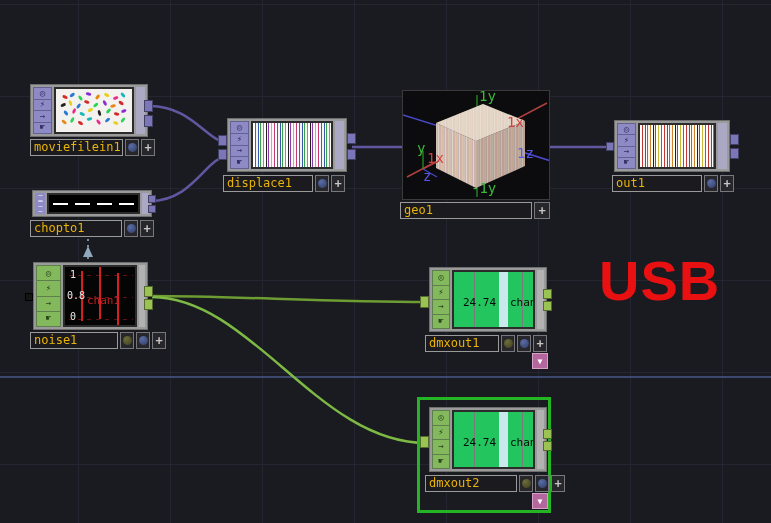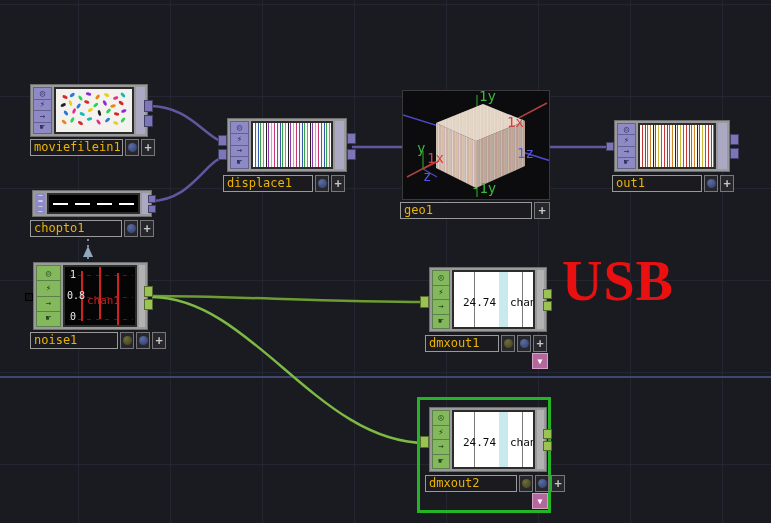--- a/index.html
+++ b/index.html
@@ -49,28 +49,28 @@
     #c83878 21px,#c83878 22px);}
   .chopto-view{background:#000;}
   .dashline{position:absolute;left:4px;right:4px;top:50%;height:2px;margin-top:-1px;
     background:repeating-linear-gradient(90deg,#fff 0 15px,transparent 15px 22px);}
   .noiseview{background:#050505;color:#e8e8e8;}
   .gridln{position:absolute;left:4px;right:2px;height:1px;
     background:repeating-linear-gradient(90deg,#5c1414 0 4px,transparent 4px 9px);}
   .spike{position:absolute;width:2px;background:#d42020;}
   .nlabel{position:absolute;font-size:10px;line-height:10px;color:#e8e8e8;}
   .chanlabel{position:absolute;font-size:11px;line-height:11px;color:#c42020;}
-  .dmxview{background:#ffffff;}
+  .dmxview{background:#22c55e;}
   .dmxsep{position:absolute;top:0;bottom:0;width:1px;background:#7b7b7b;}
   .dmxbar{position:absolute;top:0;bottom:0;width:9px;background:#c9e9ec;}
   .dmxtext{position:absolute;font-size:11px;line-height:11px;color:#0a0a0a;}
   .geoview{position:relative;width:148px;height:110px;background:#0c0c0e;border:1px solid #3a3a3a;box-sizing:border-box;overflow:hidden;}
   .geolabel{position:absolute;font-size:14px;line-height:10px;}
   .selection{position:absolute;left:417px;top:397px;width:134px;height:116px;border:3px solid #23b523;box-sizing:border-box;z-index:2;}
-  .annotation{position:absolute;z-index:5;color:#e81010;font-family:Liberation Serif, serif;font-weight:bold;font-size:56px;line-height:56px;letter-spacing:1px;}
+  .annotation{position:absolute;z-index:5;color:#e81010;font-family:Liberation Sans, sans-serif;font-weight:bold;font-size:56px;line-height:56px;letter-spacing:1px;margin-left:37px;}
   .minidot{width:5px;height:5px;border-radius:50%;background:#cfcce8;margin:2px auto;}
 </style>
 </head>
 <body>
 
 <div id="canvas">
 
   <div class="origin-line"></div>
 
   <svg class="wires" width="771" height="523">

